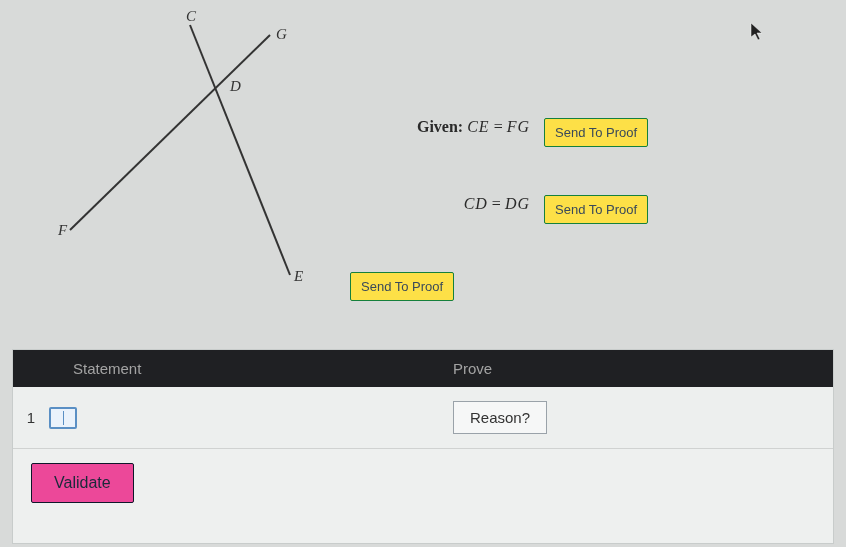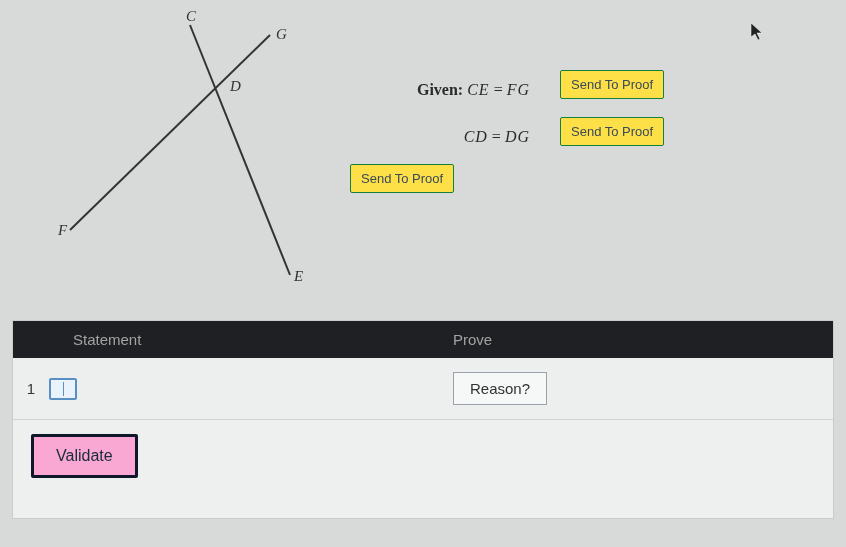--- a/index.html
+++ b/index.html
@@ -32,23 +32,24 @@
       font-family: Georgia, serif;
       font-size: 15px;
       color: #333;
     }
     .givens-area {
       padding-top: 60px;
       flex: 1;
     }
     .given-row {
       display: flex;
-      align-items: flex-end;
+      align-items: flex-start;
       margin-bottom: 18px;
-      gap: 30px;
+      gap: 14px;
+      margin-top: 48px;
     }
     .given-label {
       font-family: Georgia, serif;
       font-size: 16px;
       color: #2a2a2a;
       width: 180px;
       text-align: right;
     }
     .given-label .prefix {
       font-weight: bold;
@@ -143,22 +144,22 @@
       font-size: 15px;
       padding: 7px 16px;
       cursor: pointer;
       border-radius: 0;
     }
     .table-footer {
       padding: 14px 18px 40px 18px;
       background: #eef0ef;
     }
     .validate-btn {
-      background: #f9a8d4;
-      border: 3px solid #0f172a;
+      background: #ec4899;
+      border: 1px solid #0f172a;
       color: #1a2a3a;
       font-size: 16px;
       padding: 10px 22px;
       cursor: pointer;
       border-radius: 2px;
     }
   </style>
 </head>
 <body>
 

